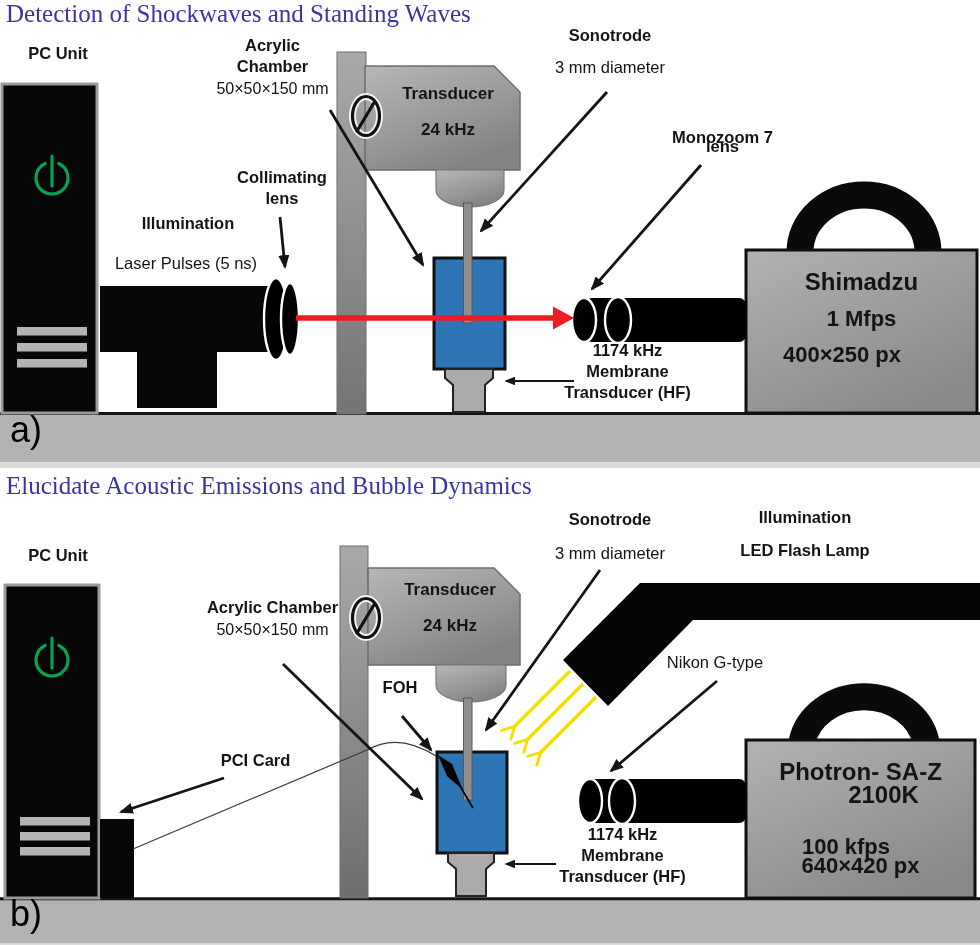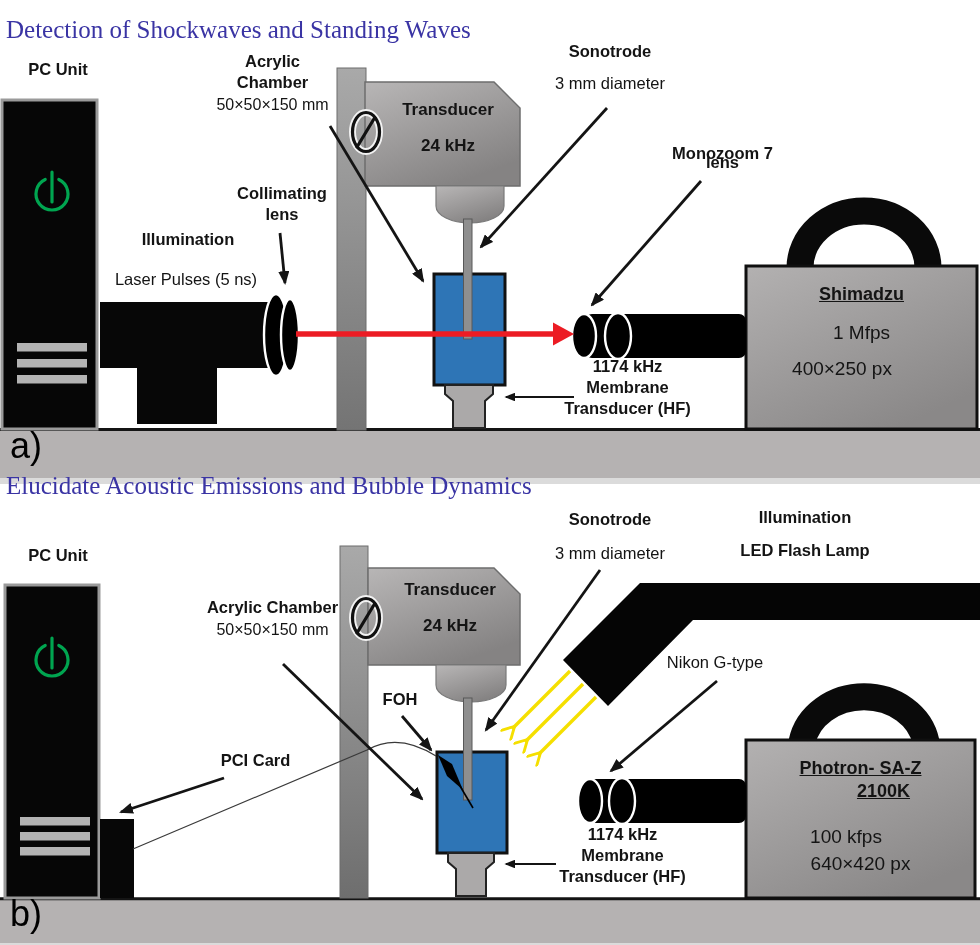--- a/index.html
+++ b/index.html
@@ -1,26 +1,26 @@
 <!DOCTYPE html>
 <html><head>
 <meta charset="utf-8">
 <style>
   html,body{margin:0;padding:0;background:#fff;}
   #stage{position:relative;width:980px;height:945px;background:#fff;overflow:hidden;
          font-family:"Liberation Sans",sans-serif;}
   .sec{position:absolute;left:0;width:980px;}
-  #secA{top:16px;height:470px;}
+  #secA{top:0;height:470px;}
   #secB{top:470px;height:475px;}
   svg.shapes{position:absolute;left:0;top:0;}
   .title{position:absolute;font:25px "Liberation Serif",serif;color:#3A34A4;white-space:nowrap;}
   .lbl{position:absolute;font-size:16.5px;color:#141414;text-align:center;white-space:nowrap;line-height:1.2;}
   .b{font-weight:bold;}
-  .cam{font-size:19px;}
-  .camname{font-size:18px;text-decoration:underline;}
+  .cam{font-size:22px;font-weight:bold;}
+  .camname{font-size:24px;}
   .panel{position:absolute;font-size:36px;color:#000;line-height:1;}
 </style>
 </head>
 <body>
 
 <div id="stage">
 
   <div class="sec" id="secA">
     <svg class="shapes" width="980" height="470" viewBox="0 0 980 470">
       <defs>
@@ -222,29 +222,29 @@
       </g>
     </svg>
 
     <div class="title" style="left:6px;top:2px;">Elucidate Acoustic Emissions and Bubble Dynamics</div>
     <div class="lbl b" style="left:8px;top:76px;width:100px;">PC Unit</div>
     <div class="lbl b" style="left:180px;top:128px;width:185px;">Acrylic Chamber</div>
     <div class="lbl" style="left:195px;top:150px;width:155px;font-size:16px;">50×50×150 mm</div>
     <div class="lbl b" style="left:193px;top:281px;width:125px;">PCI Card</div>
     <div class="lbl b" style="left:384px;top:110px;width:132px;font-size:17px;">Transducer</div>
     <div class="lbl b" style="left:384px;top:146px;width:132px;font-size:17px;">24 kHz</div>
-    <div class="lbl b" style="left:368px;top:220px;width:64px;">FOH</div>
+    <div class="lbl b" style="left:368px;top:208px;width:64px;">FOH</div>
     <div class="lbl b" style="left:545px;top:40px;width:130px;">Sonotrode</div>
     <div class="lbl" style="left:540px;top:74px;width:140px;">3 mm diameter</div>
     <div class="lbl b" style="left:720px;top:38px;width:170px;">Illumination</div>
     <div class="lbl b" style="left:715px;top:71px;width:180px;">LED Flash Lamp</div>
     <div class="lbl" style="left:645px;top:183px;width:140px;">Nikon G-type</div>
     <div class="lbl b" style="left:545px;top:355px;width:155px;">1174 kHz</div>
     <div class="lbl b" style="left:545px;top:376px;width:155px;">Membrane</div>
     <div class="lbl b" style="left:545px;top:397px;width:155px;">Transducer (HF)</div>
     <div class="lbl b camname" style="left:746px;top:288px;width:229px;">Photron- SA-Z</div>
     <div class="lbl b camname" style="left:746px;top:311px;width:275px;">2100K</div>
-    <div class="lbl cam" style="left:746px;top:356px;width:200px;">100 kfps</div>
+    <div class="lbl cam" style="left:746px;top:364px;width:200px;">100 kfps</div>
     <div class="lbl cam" style="left:746px;top:383px;width:229px;">640×420 px</div>
     <div class="panel" style="left:10px;top:426px;">b)</div>
   </div>
 
 </div>
 
 </body></html>

